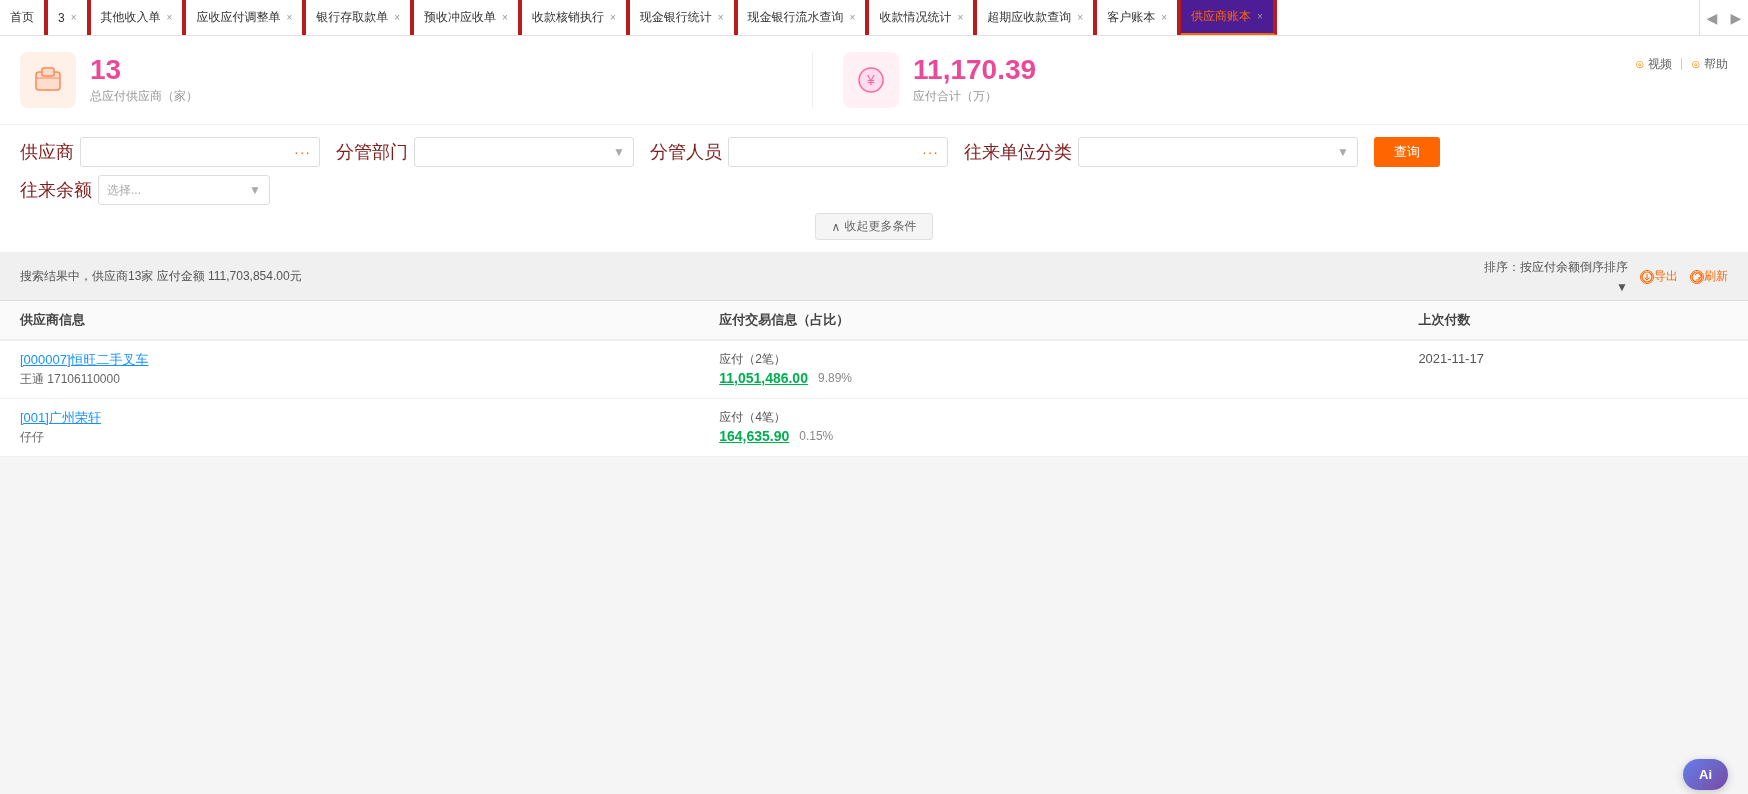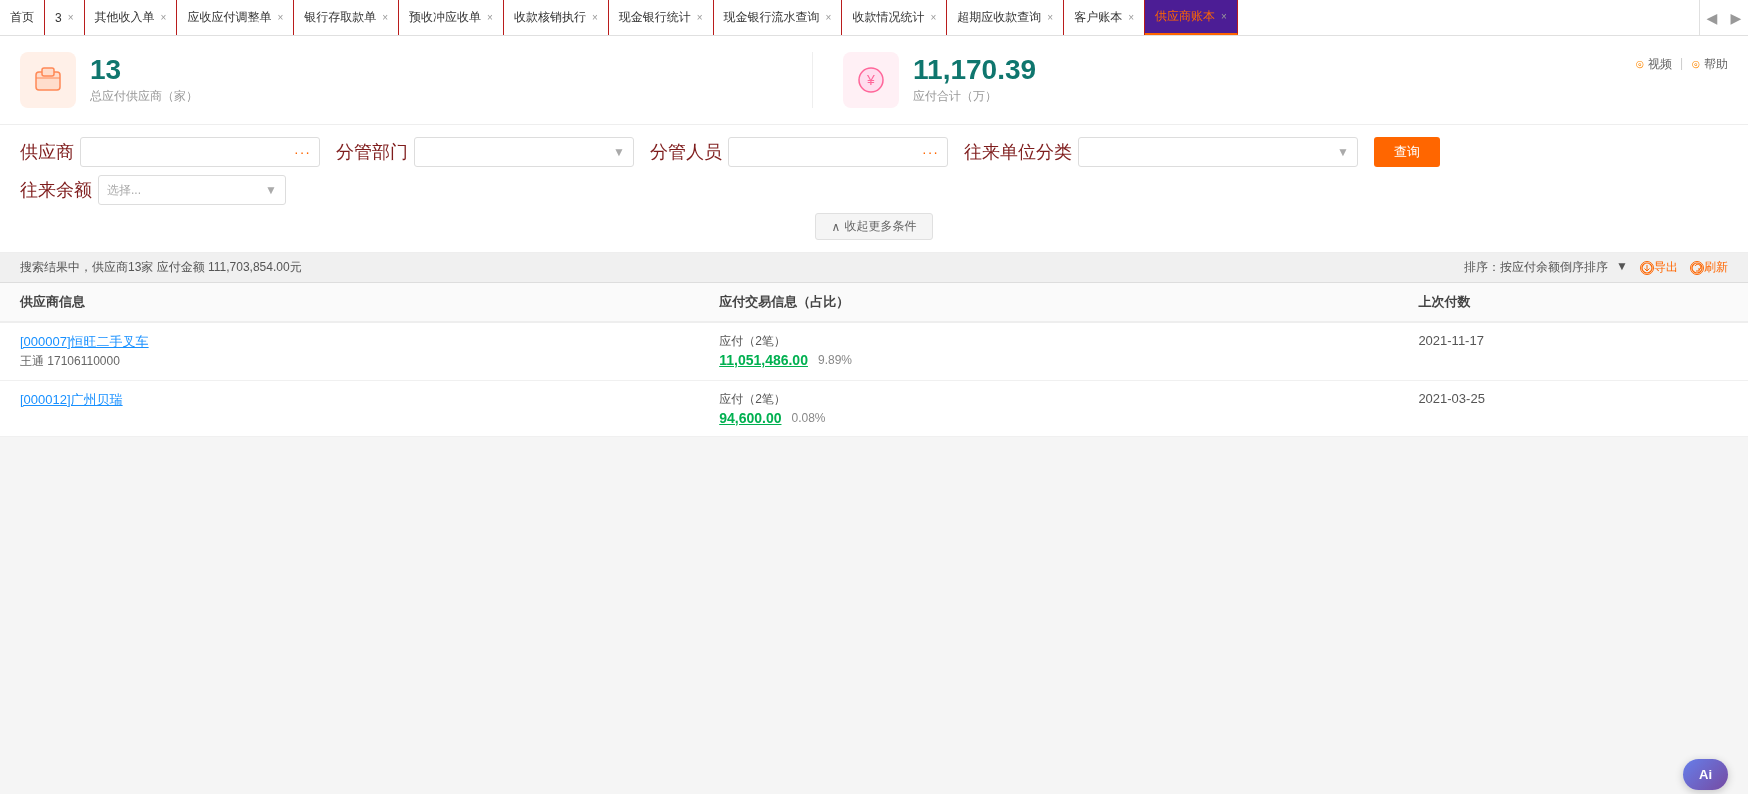--- a/index.html
+++ b/index.html
@@ -1,35 +1,35 @@
 <!DOCTYPE html>
 <html><head>
   <meta charset="utf-8">
   <style>
     * { margin: 0; padding: 0; box-sizing: border-box; }
     body { font-family: 'Microsoft YaHei', SimSun, sans-serif; font-size: 13px; background: #f5f5f5; color: #333; overflow-x: hidden; }
 
     
     .top-nav { display: flex; align-items: center; background: #fff; border-bottom: 1px solid #e0e0e0; height: 36px; overflow: hidden; }
-    .nav-tab { display: flex; align-items: center; padding: 0 10px; height: 100%; border-right: 1px solid #b91c1c; font-size: 12px; color: #333; white-space: nowrap; cursor: pointer; }
+    .nav-tab { display: flex; align-items: center; padding: 0 10px; height: 100%; border-right: 4px solid #b91c1c; font-size: 12px; color: #333; white-space: nowrap; cursor: pointer; }
     .nav-tab.active { background: #4c1d95; color: #ff6600; border-bottom: 2px solid #ff6600; }
     .nav-tab .close-btn { margin-left: 6px; color: #999; font-size: 10px; cursor: pointer; }
     .nav-arrows { display: flex; align-items: center; margin-left: auto; border-left: 1px solid #e0e0e0; }
     .nav-arrow { width: 24px; height: 36px; display: flex; align-items: center; justify-content: center; cursor: pointer; color: #999; font-size: 14px; }
 
     
     .summary-bar { display: flex; align-items: stretch; background: #fff; border-bottom: 1px solid #eee; padding: 16px 20px; gap: 0; }
     .summary-card { display: flex; align-items: center; gap: 14px; flex: 1; }
     .summary-card + .summary-card { border-left: 1px solid #eee; padding-left: 30px; }
     .card-icon { width: 56px; height: 56px; border-radius: 8px; display: flex; align-items: center; justify-content: center; font-size: 26px; }
     .icon-orange { background: #fff0e8; color: #ff6b35; }
     .icon-pink { background: #fff0f5; color: #ff6699; }
     .icon-blue { background: #e8f4ff; color: #4da6ff; }
     .card-info { display: flex; flex-direction: column; gap: 4px; }
-    .card-number { font-size: 28px; font-weight: bold; color: #0f766e; line-height: 1; }
+    .card-number { font-size: 28px; font-weight: bold; color: #ec4899; line-height: 1; }
     .card-label { font-size: 12px; color: #999; }
     .top-right-links { margin-left: auto; display: flex; align-items: flex-start; gap: 8px; font-size: 12px; color: #666; padding-top: 4px; }
     .top-right-links span { cursor: pointer; }
     .top-right-links .sep { color: #ccc; }
 
     
     .filter-section { background: #fff; padding: 12px 20px; border-bottom: 1px solid #eee; }
     .filter-row { display: flex; align-items: center; gap: 16px; margin-bottom: 8px; }
     .filter-item { display: flex; align-items: center; gap: 6px; }
     .filter-label { font-size: 18px; color: #7f1d1d; white-space: nowrap; }
@@ -38,21 +38,21 @@
     .filter-select { width: 200px; height: 30px; border: 1px solid #ddd; border-radius: 3px; padding: 0 8px; font-size: 12px; color: #999; display: flex; align-items: center; cursor: pointer; background: #fff; }
     .filter-select .arrow { margin-left: auto; color: #aaa; }
     .filter-select-wide { width: 250px; }
     .search-btn { background: #ff6600; color: #fff; border: none; border-radius: 3px; padding: 6px 20px; font-size: 13px; cursor: pointer; height: 30px; }
     .collapse-btn { margin: 0 auto; display: flex; align-items: center; justify-content: center; gap: 4px; background: #f5f5f5; border: 1px solid #e0e0e0; border-radius: 3px; padding: 4px 16px; font-size: 12px; color: #666; cursor: pointer; width: fit-content; }
 
     
     .result-bar { display: flex; align-items: center; justify-content: space-between; background: #f0f0f0; padding: 6px 20px; border-bottom: 1px solid #ddd; }
     .result-info { font-size: 12px; color: #555; }
     .result-actions { display: flex; align-items: center; gap: 12px; font-size: 12px; color: #555; }
-    .sort-select { display: flex; align-items: flex-start; gap: 4px; cursor: pointer; }
+    .sort-select { display: flex; align-items: flex-end; gap: 4px; cursor: pointer; flex-direction: column; }
     .action-btn { display: flex; align-items: center; cursor: pointer; color: #ff6600; }
     .action-btn .icon { width: 14px; height: 14px; border: 1.5px solid #ff6600; border-radius: 50%; display: flex; align-items: center; justify-content: center; font-size: 10px; }
 
     
     .table-container { background: #fff; overflow-x: auto; }
     table { width: 100%; border-collapse: collapse; }
     thead tr { background: #fafafa; border-bottom: 2px solid #eee; }
     th { padding: 10px 20px; text-align: left; font-size: 13px; font-weight: 600; color: #444; }
     tbody tr { border-bottom: 1px solid #f0f0f0; }
     tbody tr.highlighted { background: #fff0e8; }
@@ -203,21 +203,21 @@
         <span class="arrow">▼</span>
       </div>
     </div>
 
     <button class="search-btn">查询</button>
   </div>
 
   <div class="filter-row-2">
     <div class="filter-item">
       <span class="filter-label">往来余额</span>
-      <div class="filter-select" style="width:188px;">
+      <div class="filter-select" style="width:172px;">
         <span style="color:#aaa; font-size:12px;">选择...</span>
         <span class="arrow">▼</span>
       </div>
     </div>
   </div>
 
   <div style="display:flex; justify-content:center; margin-top:8px;">
     <div class="collapse-btn">
       <span>∧</span>
       <span>收起更多条件</span>
@@ -270,29 +270,29 @@
           <td>
             <div class="payable-count">应付（2笔）</div>
             <div style="display: flex; align-items: center;">
               <a href="#" class="payable-amount">11,051,486.00</a>
               <span class="payable-pct">9.89%</span>
             </div>
           </td>
           <td class="last-payment">2021-11-17</td>
         </tr>
         <tr>
-          <td><a href="#" class="supplier-link">[000012]广州贝瑞</a></td>
+          <td><a href="#" class="supplier-link">[001]广州荣轩</a><div class="supplier-sub">仔仔</div></td>
           <td>
-            <div class="payable-count">应付（2笔）</div>
+            <div class="payable-count">应付（4笔）</div>
             <div style="display: flex; align-items: center;">
-              <a href="#" class="payable-amount">94,600.00</a>
-              <span class="payable-pct">0.08%</span>
+              <a href="#" class="payable-amount">164,635.90</a>
+              <span class="payable-pct">0.15%</span>
             </div>
           </td>
-          <td class="last-payment">2021-03-25</td>
+          <td class="last-payment"></td>
         </tr>
       </tbody>
   </table>
 </div>
 
 <div class="ai-badge">
   <span>Ai</span>
 </div>
 
 </body></html>

